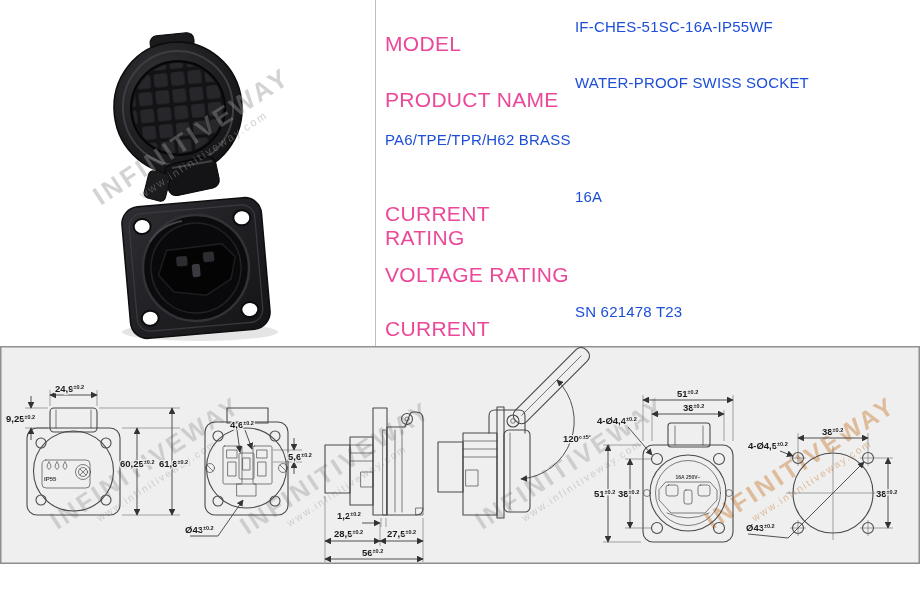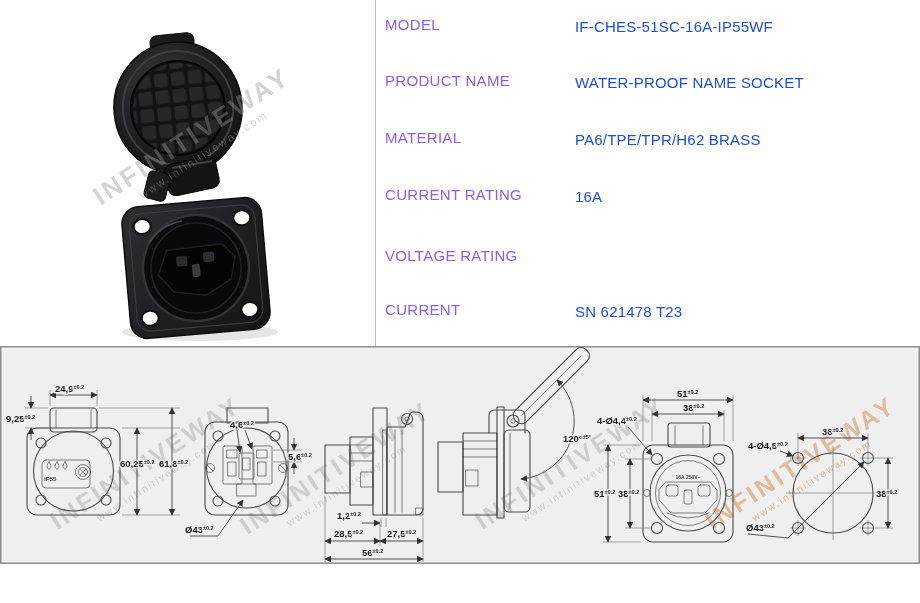--- a/index.html
+++ b/index.html
@@ -3,21 +3,21 @@
 <meta charset="utf-8">
 <style>
   html,body{margin:0;padding:0;background:#ffffff;width:920px;height:603px;overflow:hidden;
     font-family:"Liberation Sans",sans-serif;}
   .page{position:relative;width:920px;height:603px;background:#fff;}
   
   .photo-area{position:absolute;left:0;top:0;width:375px;height:346px;background:#fff;}
   .v-divider{position:absolute;left:375px;top:0;width:1px;height:346px;background:#bdbdbd;}
   .spec-table{position:absolute;left:376px;top:0;width:544px;height:346px;}
   .spec-row{position:absolute;left:9px;right:6px;display:flex;align-items:flex-start;}
-  .spec-label{width:190px;flex:0 0 190px;font-size:15px;color:#8b5cf6;letter-spacing:.3px;}
+  .spec-label{width:190px;flex:0 0 190px;font-size:21px;color:#ec4899;letter-spacing:.3px;margin-top:16px;}
   .spec-value{flex:1;font-size:15px;color:#1d4ed8;line-height:21px;letter-spacing:.2px;}
   .r0{top:16px}.r1{top:72px}.r2{top:129px}.r3{top:186px}.r4{top:247px}.r5{top:301px}
   
   .wm{position:absolute;left:30px;top:120px;width:330px;transform:rotate(-33deg);
       transform-origin:center;text-align:center;pointer-events:none;}
   .wm .l1{font-size:26px;font-weight:bold;letter-spacing:3px;color:rgba(150,150,150,.42);}
   .wm .l2{font-size:11px;letter-spacing:2px;color:rgba(150,150,150,.45);}
   
   .drawings{position:absolute;left:0;top:346px;width:920px;height:218px;}
   svg{display:block;}
@@ -103,25 +103,24 @@
   <div class="v-divider"></div>
 
   <div class="spec-table">
     <div class="spec-row r0">
       <div class="spec-label">MODEL</div>
       <div class="spec-value">IF-CHES-51SC-16A-IP55WF</div>
     </div>
     <div class="spec-row r1">
       <div class="spec-label">PRODUCT NAME</div>
       <div class="spec-value">
-        <div>WATER-PROOF NAME SOCKET</div>
+        <div>WATER-PROOF SWISS SOCKET</div>
       </div>
     </div>
     <div class="spec-row r2">
-      <div class="spec-label">MATERIAL</div>
       <div class="spec-value">PA6/TPE/TPR/H62 BRASS</div>
     </div>
     <div class="spec-row r3">
       <div class="spec-label">CURRENT RATING</div>
       <div class="spec-value">16A</div>
     </div>
     <div class="spec-row r4">
       <div class="spec-label">VOLTAGE RATING</div>
     </div>
     <div class="spec-row r5">

